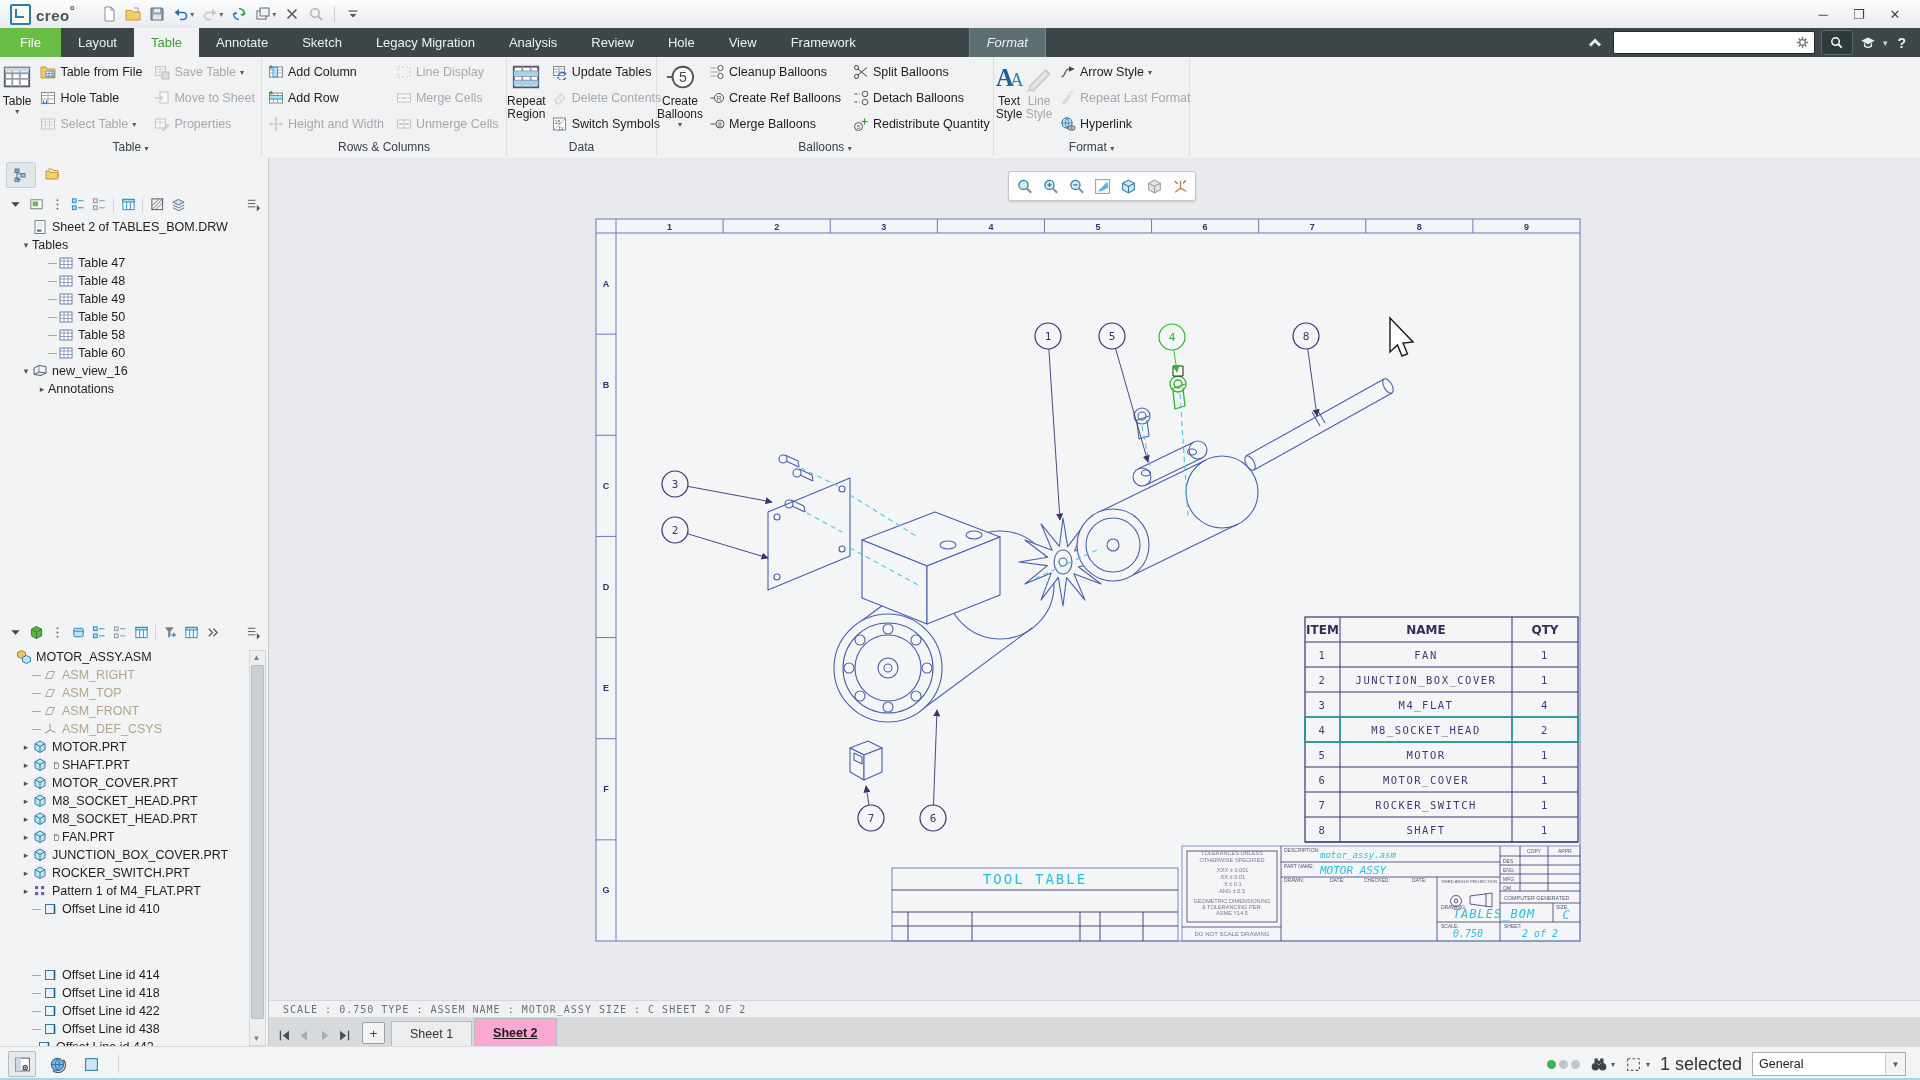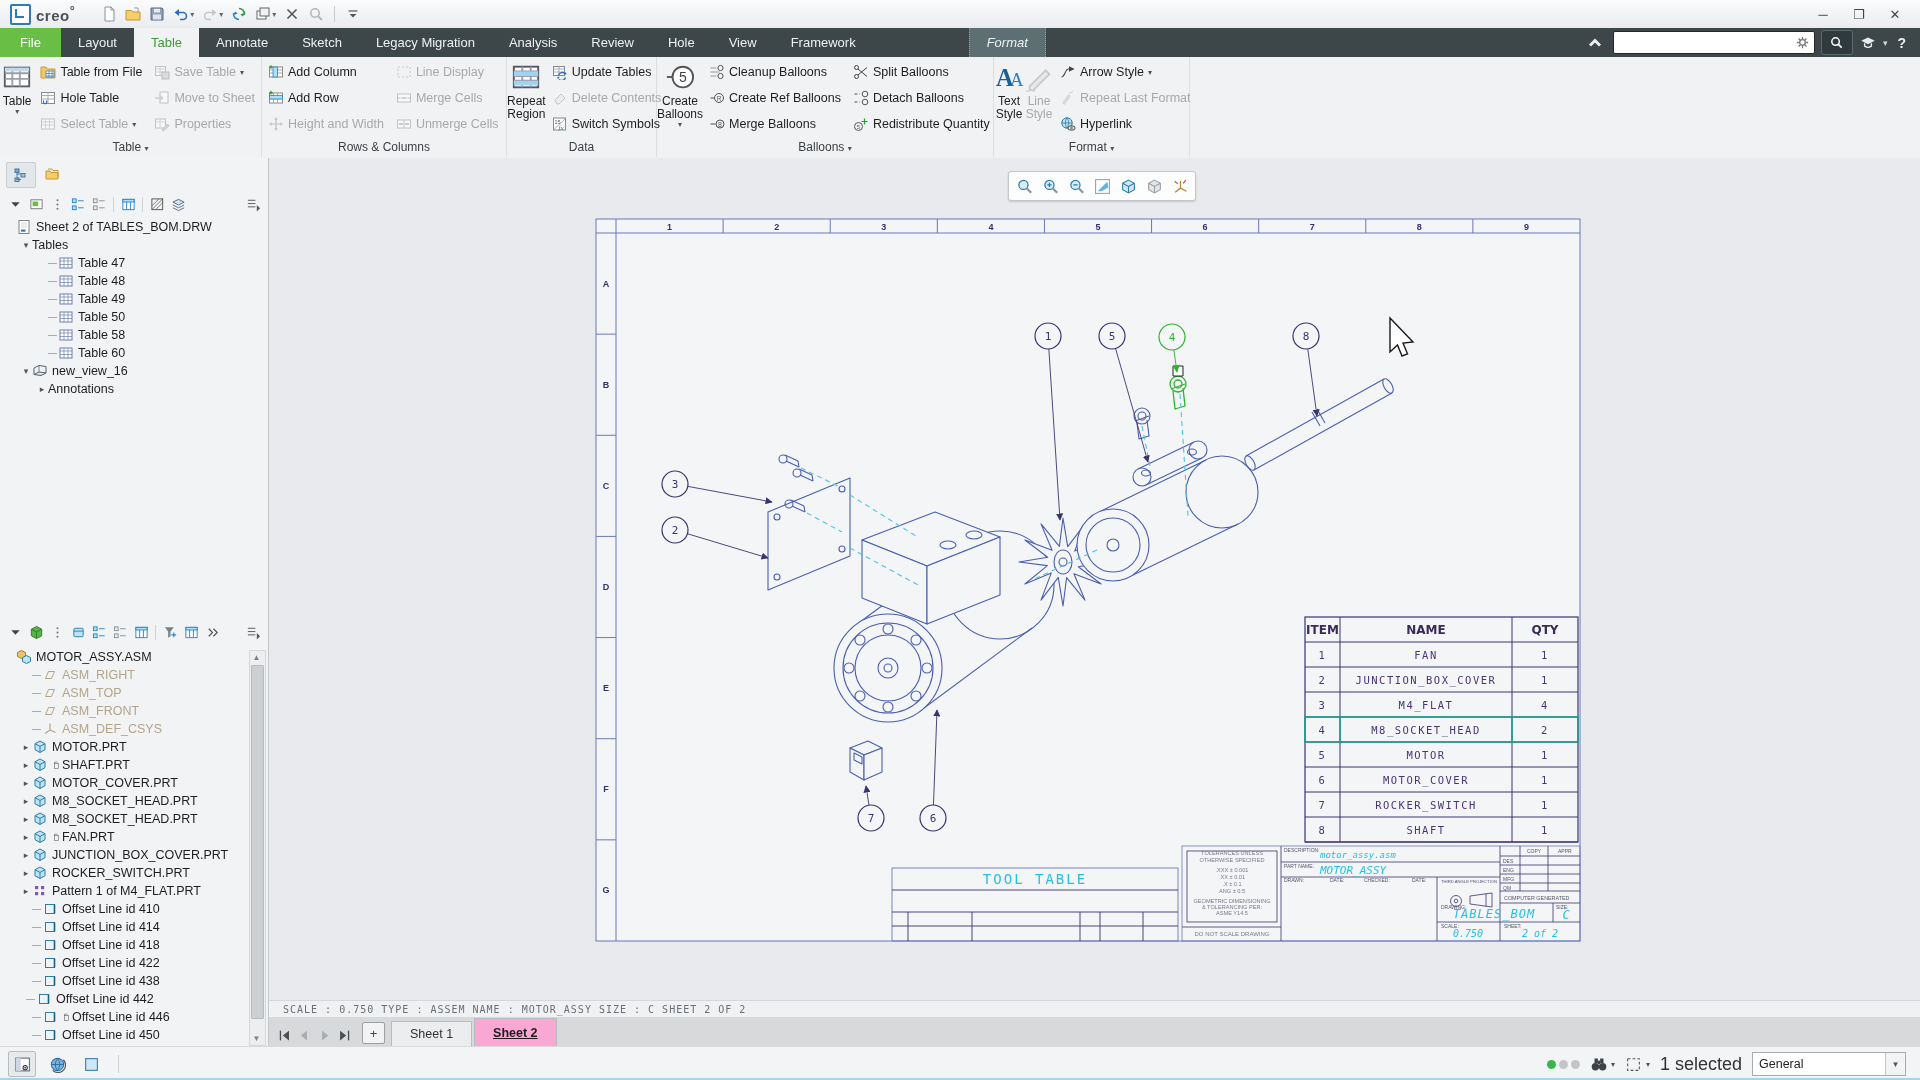--- a/index.html
+++ b/index.html
@@ -687,21 +687,21 @@
         <span class="tb-ico tb-right">
           <span class="ico">
             <svg viewBox="0 0 16 16">
               <path d="M2 3.5h8M2 7h8M2 10.5h8" stroke="#555"></path>
               <path d="M11.5 8.5l3.5 3.5-3.5 3.5z" fill="#555"></path>
             </svg>
           </span>
         </span>
       </div>
     <div id="dtree" class="tree">
-        <div class="tree-row" style="padding-left: 4px;">
+        <div class="tree-row" style="padding-left: 20px;">
           <span class="tw-exp"></span>
           <span class="ico tw-ico">
             <svg viewBox="0 0 16 16">
               <rect x="3" y="1.5" width="10" height="13" fill="#fff" stroke="#7d8488"></rect>
               <path d="M5 10.5h4.5v2.2H5z" fill="#2d7da6"></path>
               <path d="M5 4h6M5 6h6M5 8h6" stroke="#c3c7ca" stroke-width=".7"></path>
             </svg>
           </span>
           <span>Sheet 2 of TABLES_BOM.DRW</span>
         </div>
@@ -1046,21 +1046,21 @@
           <span class="tw-exp"></span>
           <span class="tw-stub"></span>
           <span class="ico tw-ico">
             <svg viewBox="0 0 16 16">
               <rect x="3.5" y="3.5" width="9" height="9" fill="#eaf4fa" stroke="#2d7da6"></rect>
               <path d="M12.5 3.5v9" stroke="#1a5f86" stroke-width="1.6"></path>
             </svg>
           </span>
           <span>Offset Line id 410</span>
         </div>
-        <div class="tree-row" style="padding-left: 20px;">
+        <div class="tree-row" style="padding-left: 20px; margin-top: 48px;">
           <span class="tw-exp"></span>
           <span class="tw-stub"></span>
           <span class="ico tw-ico">
             <svg viewBox="0 0 16 16">
               <rect x="3.5" y="3.5" width="9" height="9" fill="#eaf4fa" stroke="#2d7da6"></rect>
               <path d="M12.5 3.5v9" stroke="#1a5f86" stroke-width="1.6"></path>
             </svg>
           </span>
           <span>Offset Line id 414</span>
         </div>

